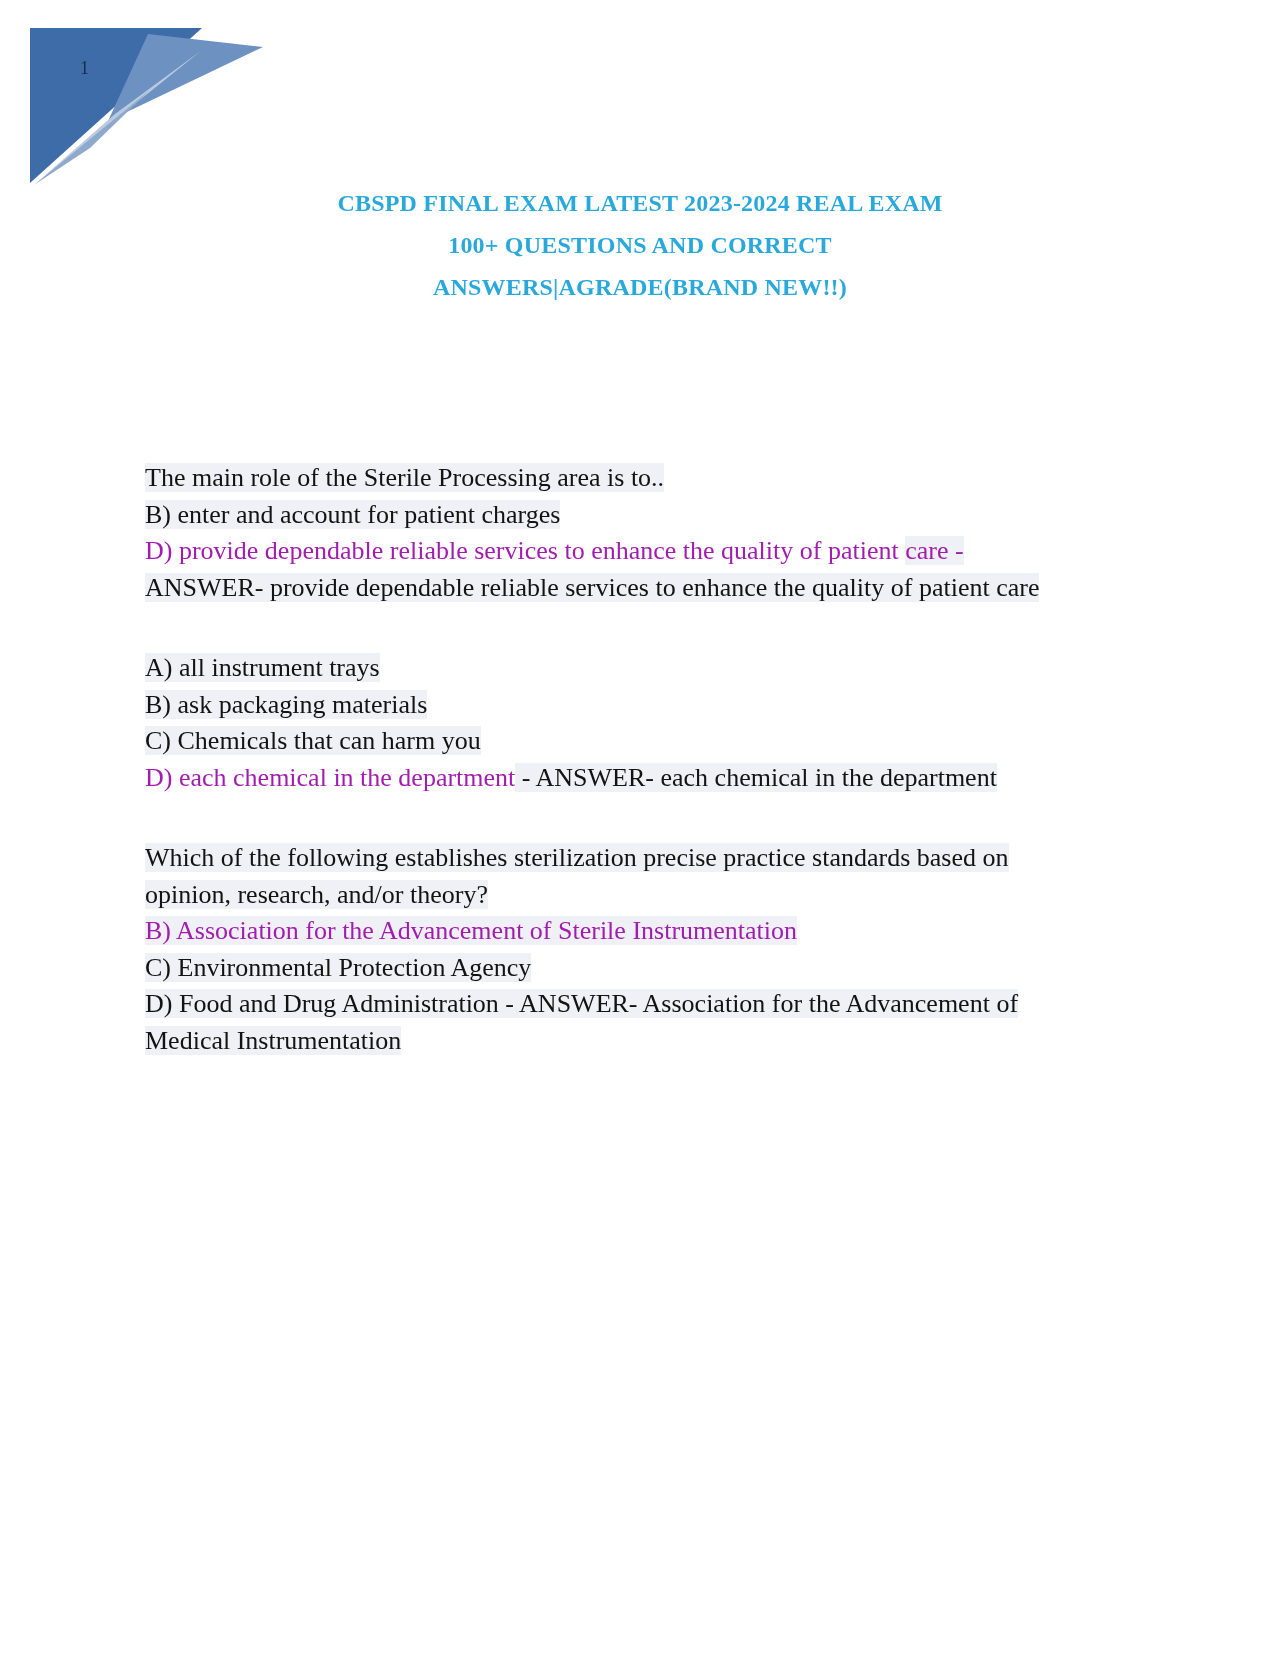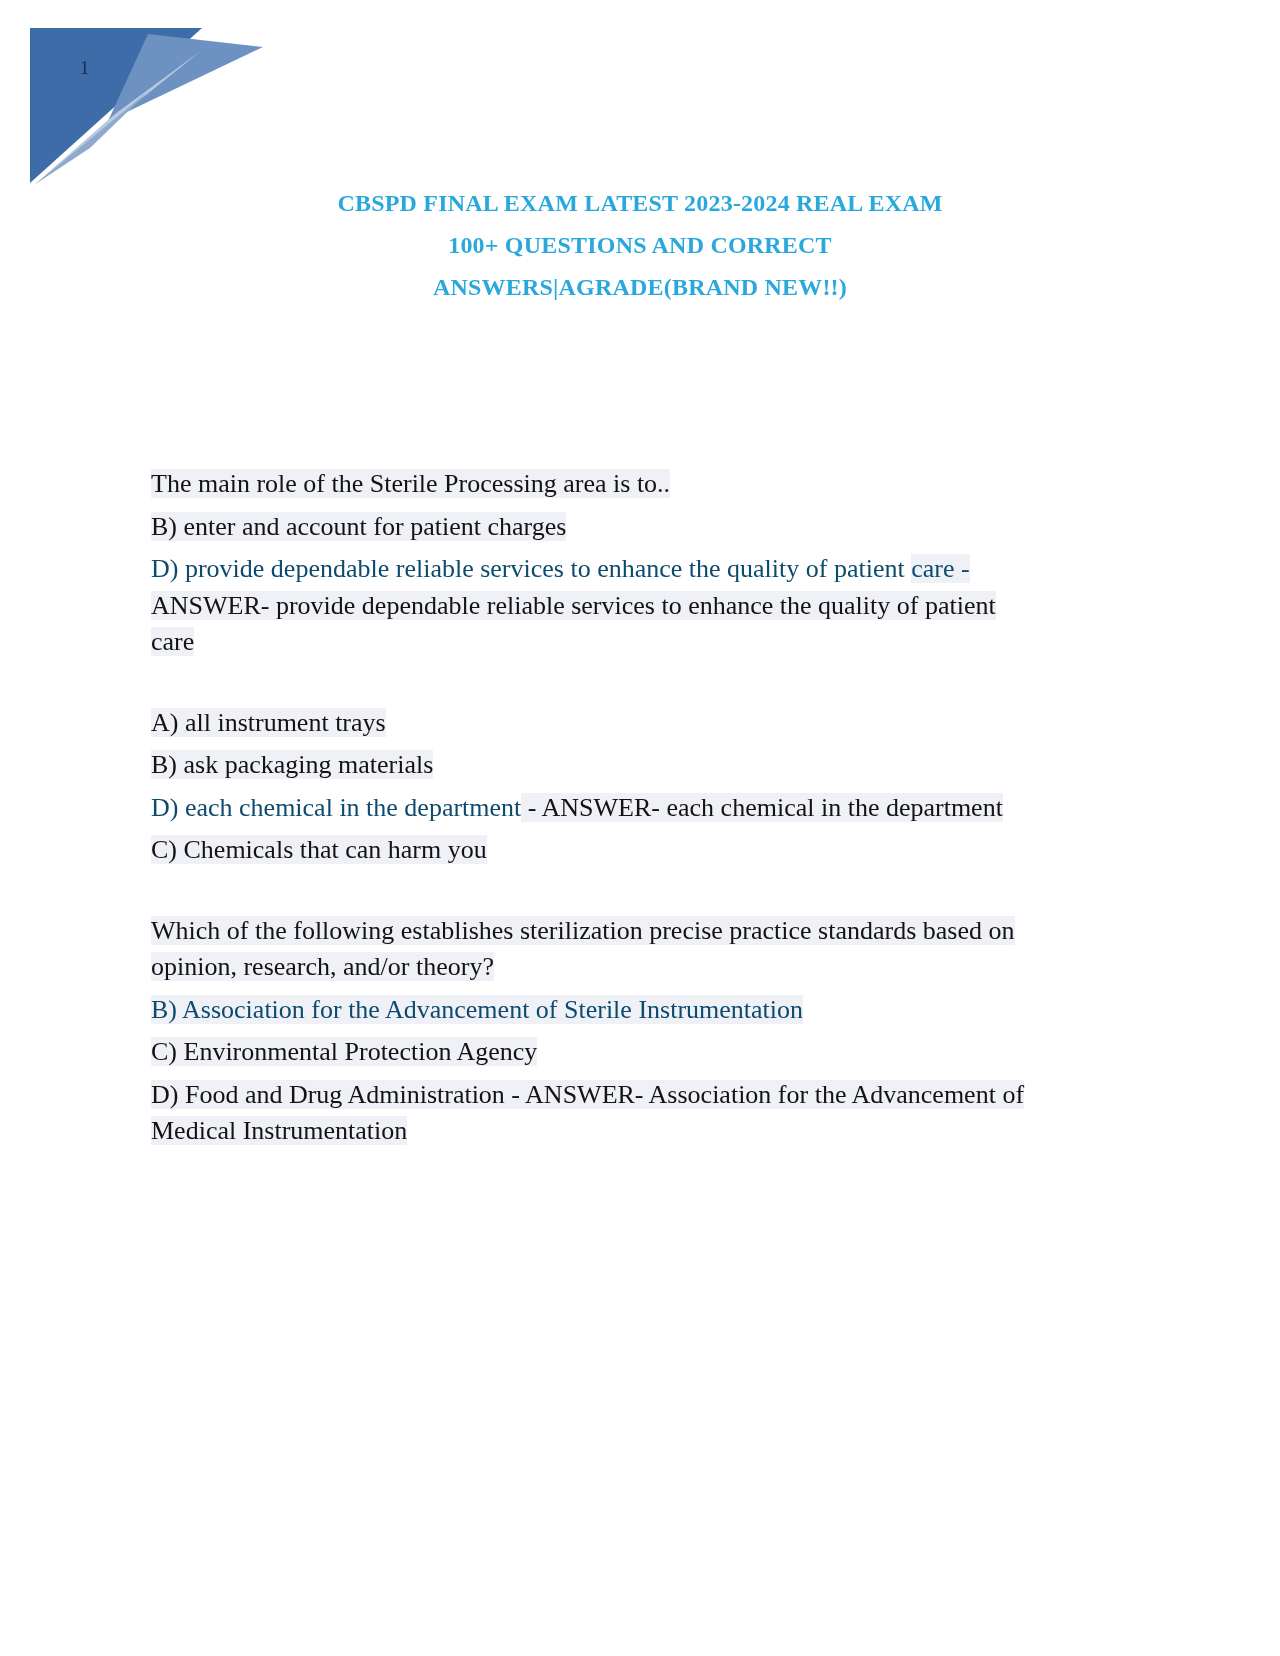--- a/index.html
+++ b/index.html
@@ -31,23 +31,23 @@
     line-height: 42px;
     letter-spacing: 0.2px;
   }
 
   
   .content {
     position: absolute; top: 460px; left: 145px; width: 900px;
     font-size: 26px; line-height: 36.5px;
   }
   .question { margin: 0 0 44px 0; }
-  .para { margin: 6px; }
+  .para { margin: 0; }
   .run.hl { background-color: #eff1f6; box-decoration-break: clone; -webkit-box-decoration-break: clone; }
-  .run.red { color: #0c4a6e; }
+  .run.red { color: #a21caf; }
 </style>
 </head>
 <body>
 
 <div class="page">
 
   <div class="corner">
     <svg width="240" height="165" viewBox="0 0 240 165" aria-hidden="true">
       <polygon points="0,0 172,0 0,155" fill="#3e6ca8"></polygon>
       <polygon points="118,6 233,19 78,93" fill="#6d92c2"></polygon>
@@ -65,22 +65,22 @@
 
   <div class="content">
       <div class="question">
         <div class="para"><span class="run hl">The main role of the Sterile Processing area is to..</span></div>
         <div class="para"><span class="run hl">B) enter and account for patient charges</span></div>
         <div class="para"><span class="run red">D) provide dependable reliable services to enhance the quality of patient </span><span class="run red hl">care - </span><span class="run hl">ANSWER- provide dependable reliable services to enhance the quality of patient care</span></div>
       </div>
       <div class="question">
         <div class="para"><span class="run hl">A) all instrument trays</span></div>
         <div class="para"><span class="run hl">B) ask packaging materials</span></div>
+        <div class="para"><span class="run hl">C) Chemicals that can harm you</span></div>
         <div class="para"><span class="run red">D) each chemical in the department</span><span class="run hl"> - ANSWER- each chemical in the department</span></div>
-        <div class="para"><span class="run hl">C) Chemicals that can harm you</span></div>
       </div>
       <div class="question">
         <div class="para"><span class="run hl">Which of the following establishes sterilization precise practice standards based on opinion, research, and/or theory?</span></div>
         <div class="para"><span class="run red hl">B) Association for the Advancement of Sterile Instrumentation</span></div>
         <div class="para"><span class="run hl">C) Environmental Protection Agency</span></div>
         <div class="para"><span class="run hl">D) Food and Drug Administration - ANSWER- Association for the Advancement of Medical Instrumentation</span></div>
       </div>
     </div>
 
 </div>

